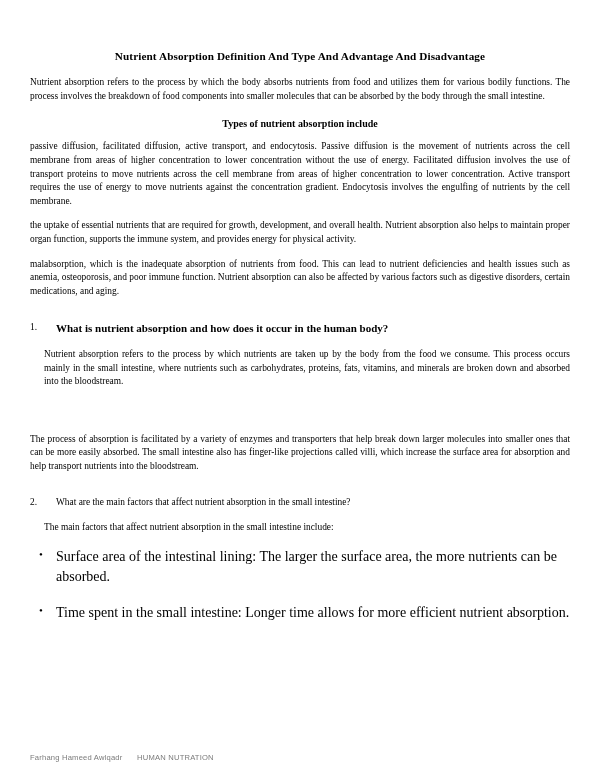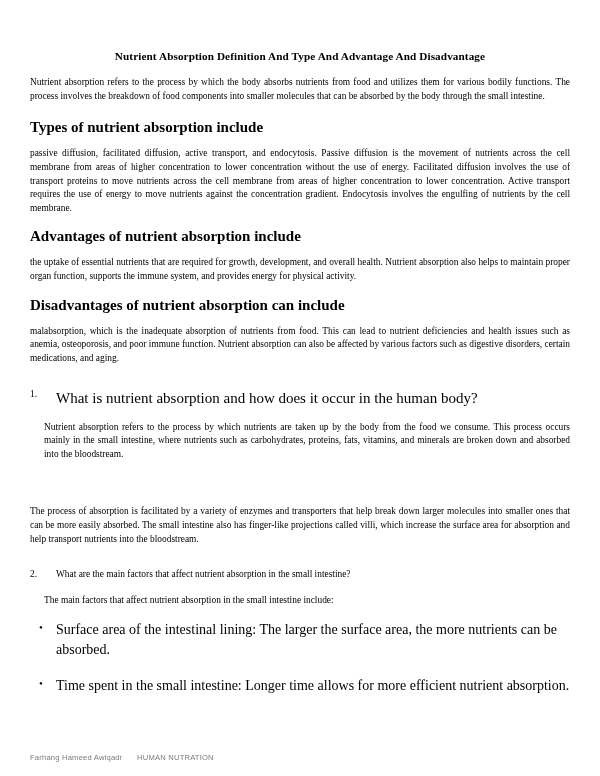--- a/index.html
+++ b/index.html
@@ -31,43 +31,44 @@
   p {
     margin: 0 0 11px 0;
     font-size: 9.4px;
     line-height: 1.45;
     text-align: justify;
   }
   .lead {
     margin-bottom: 14px;
   }
   h2.section {
-    font-size: 15px;
+    font-size: 10px;
     font-weight: bold;
     margin: 0 0 9px 0;
     line-height: 1.4;
+    text-align: center;
   }
   .qa-block {
     margin-top: 22px;
   }
   .q-row {
     display: flex;
     align-items: flex-start;
     margin-bottom: 12px;
   }
   .q-num {
     width: 26px;
     flex: 0 0 26px;
     font-size: 9.4px;
     line-height: 1.45;
   }
   .q-text {
     flex: 1;
-    font-size: 15px;
-    font-weight: normal;
+    font-size: 11px;
+    font-weight: bold;
     line-height: 1.4;
   }
   .q-text.plain {
     font-size: 9.4px;
     font-weight: normal;
     line-height: 1.45;
   }
   .answer {
     margin-left: 14px;
     margin-bottom: 12px;
@@ -122,24 +123,22 @@
 
 <div class="page">
 
   <h1 class="doc-title">Nutrient Absorption Definition And Type And Advantage And Disadvantage</h1>
 
   <p class="lead">Nutrient absorption refers to the process by which the body absorbs nutrients from food and utilizes them for various bodily functions. The process involves the breakdown of food components into smaller molecules that can be absorbed by the body through the small intestine.</p>
 
   <h2 class="section">Types of nutrient absorption include</h2>
   <p> passive diffusion, facilitated diffusion, active transport, and endocytosis. Passive diffusion is the movement of nutrients across the cell membrane from areas of higher concentration to lower concentration without the use of energy. Facilitated diffusion involves the use of transport proteins to move nutrients across the cell membrane from areas of higher concentration to lower concentration. Active transport requires the use of energy to move nutrients against the concentration gradient. Endocytosis involves the engulfing of nutrients by the cell membrane.</p>
 
-  <h2 class="section">Advantages of nutrient absorption include</h2>
   <p>the uptake of essential nutrients that are required for growth, development, and overall health. Nutrient absorption also helps to maintain proper organ function, supports the immune system, and provides energy for physical activity.</p>
 
-  <h2 class="section">Disadvantages of nutrient absorption can include</h2>
   <p>malabsorption, which is the inadequate absorption of nutrients from food. This can lead to nutrient deficiencies and health issues such as anemia, osteoporosis, and poor immune function. Nutrient absorption can also be affected by various factors such as digestive disorders, certain medications, and aging.</p>
 
   <div class="qa-block">
     <div class="q-row">
       <div class="q-num">1.</div>
       <div class="q-text">What is nutrient absorption and how does it occur in the human body?</div>
     </div>
     <div class="answer">
       <p>Nutrient absorption refers to the process by which nutrients are taken up by the body from the food we consume. This process occurs mainly in the small intestine, where nutrients such as carbohydrates, proteins, fats, vitamins, and minerals are broken down and absorbed into the bloodstream.</p>
     </div>

